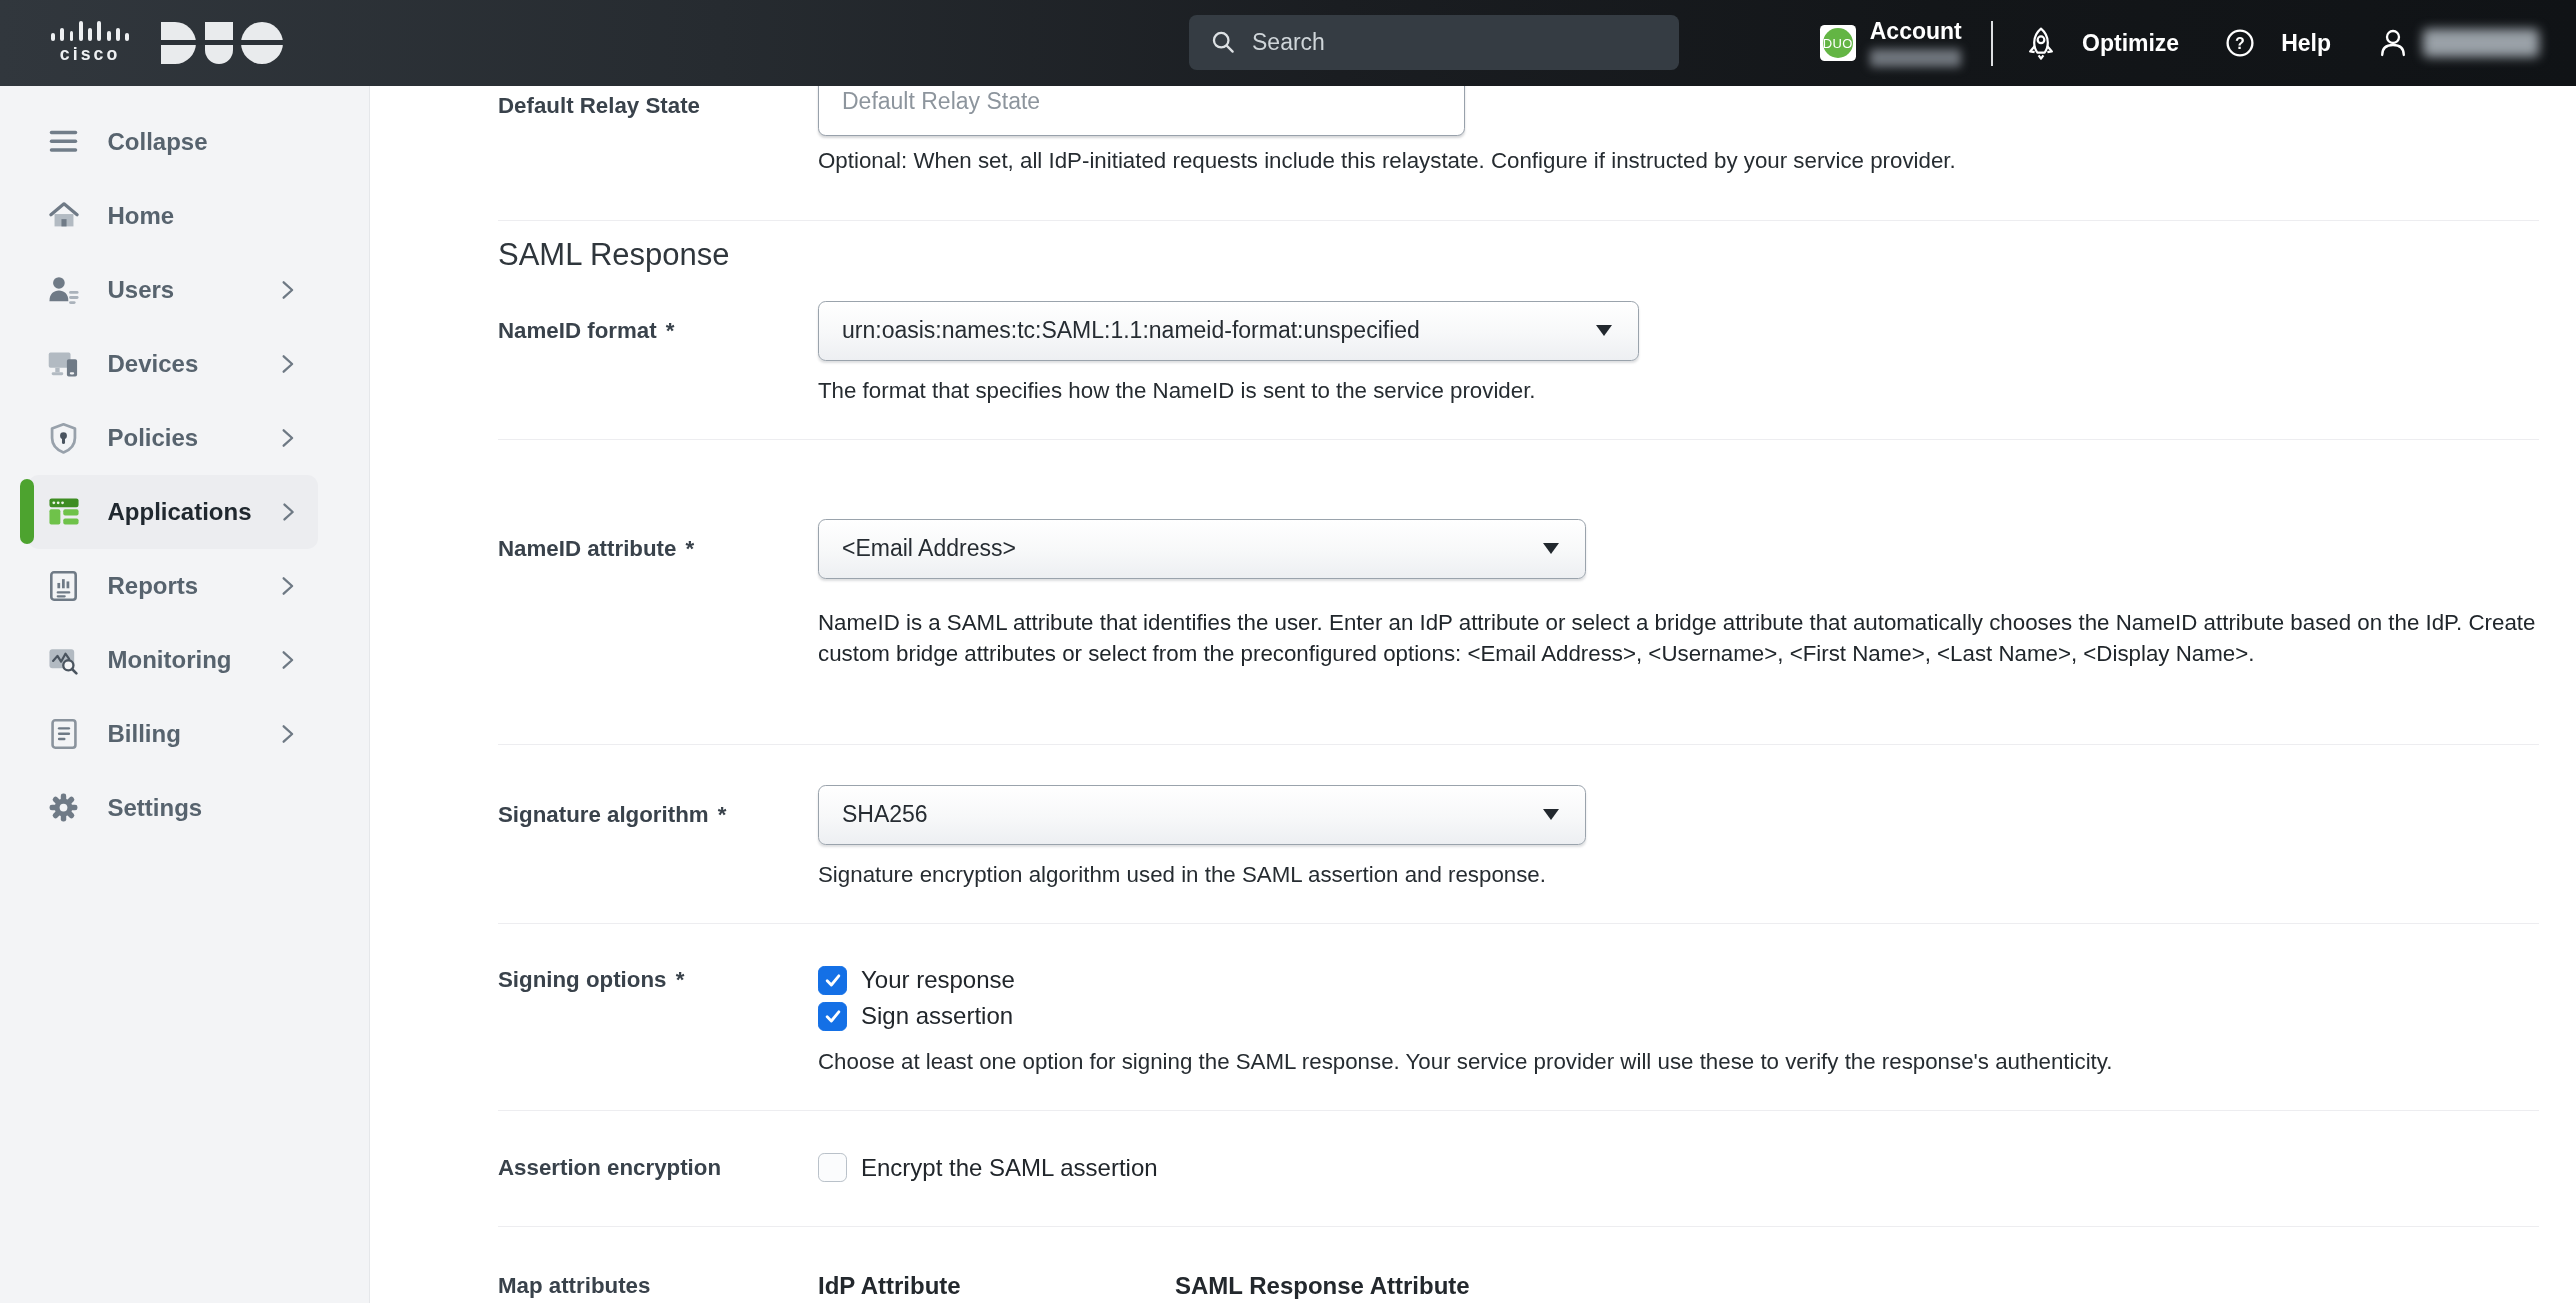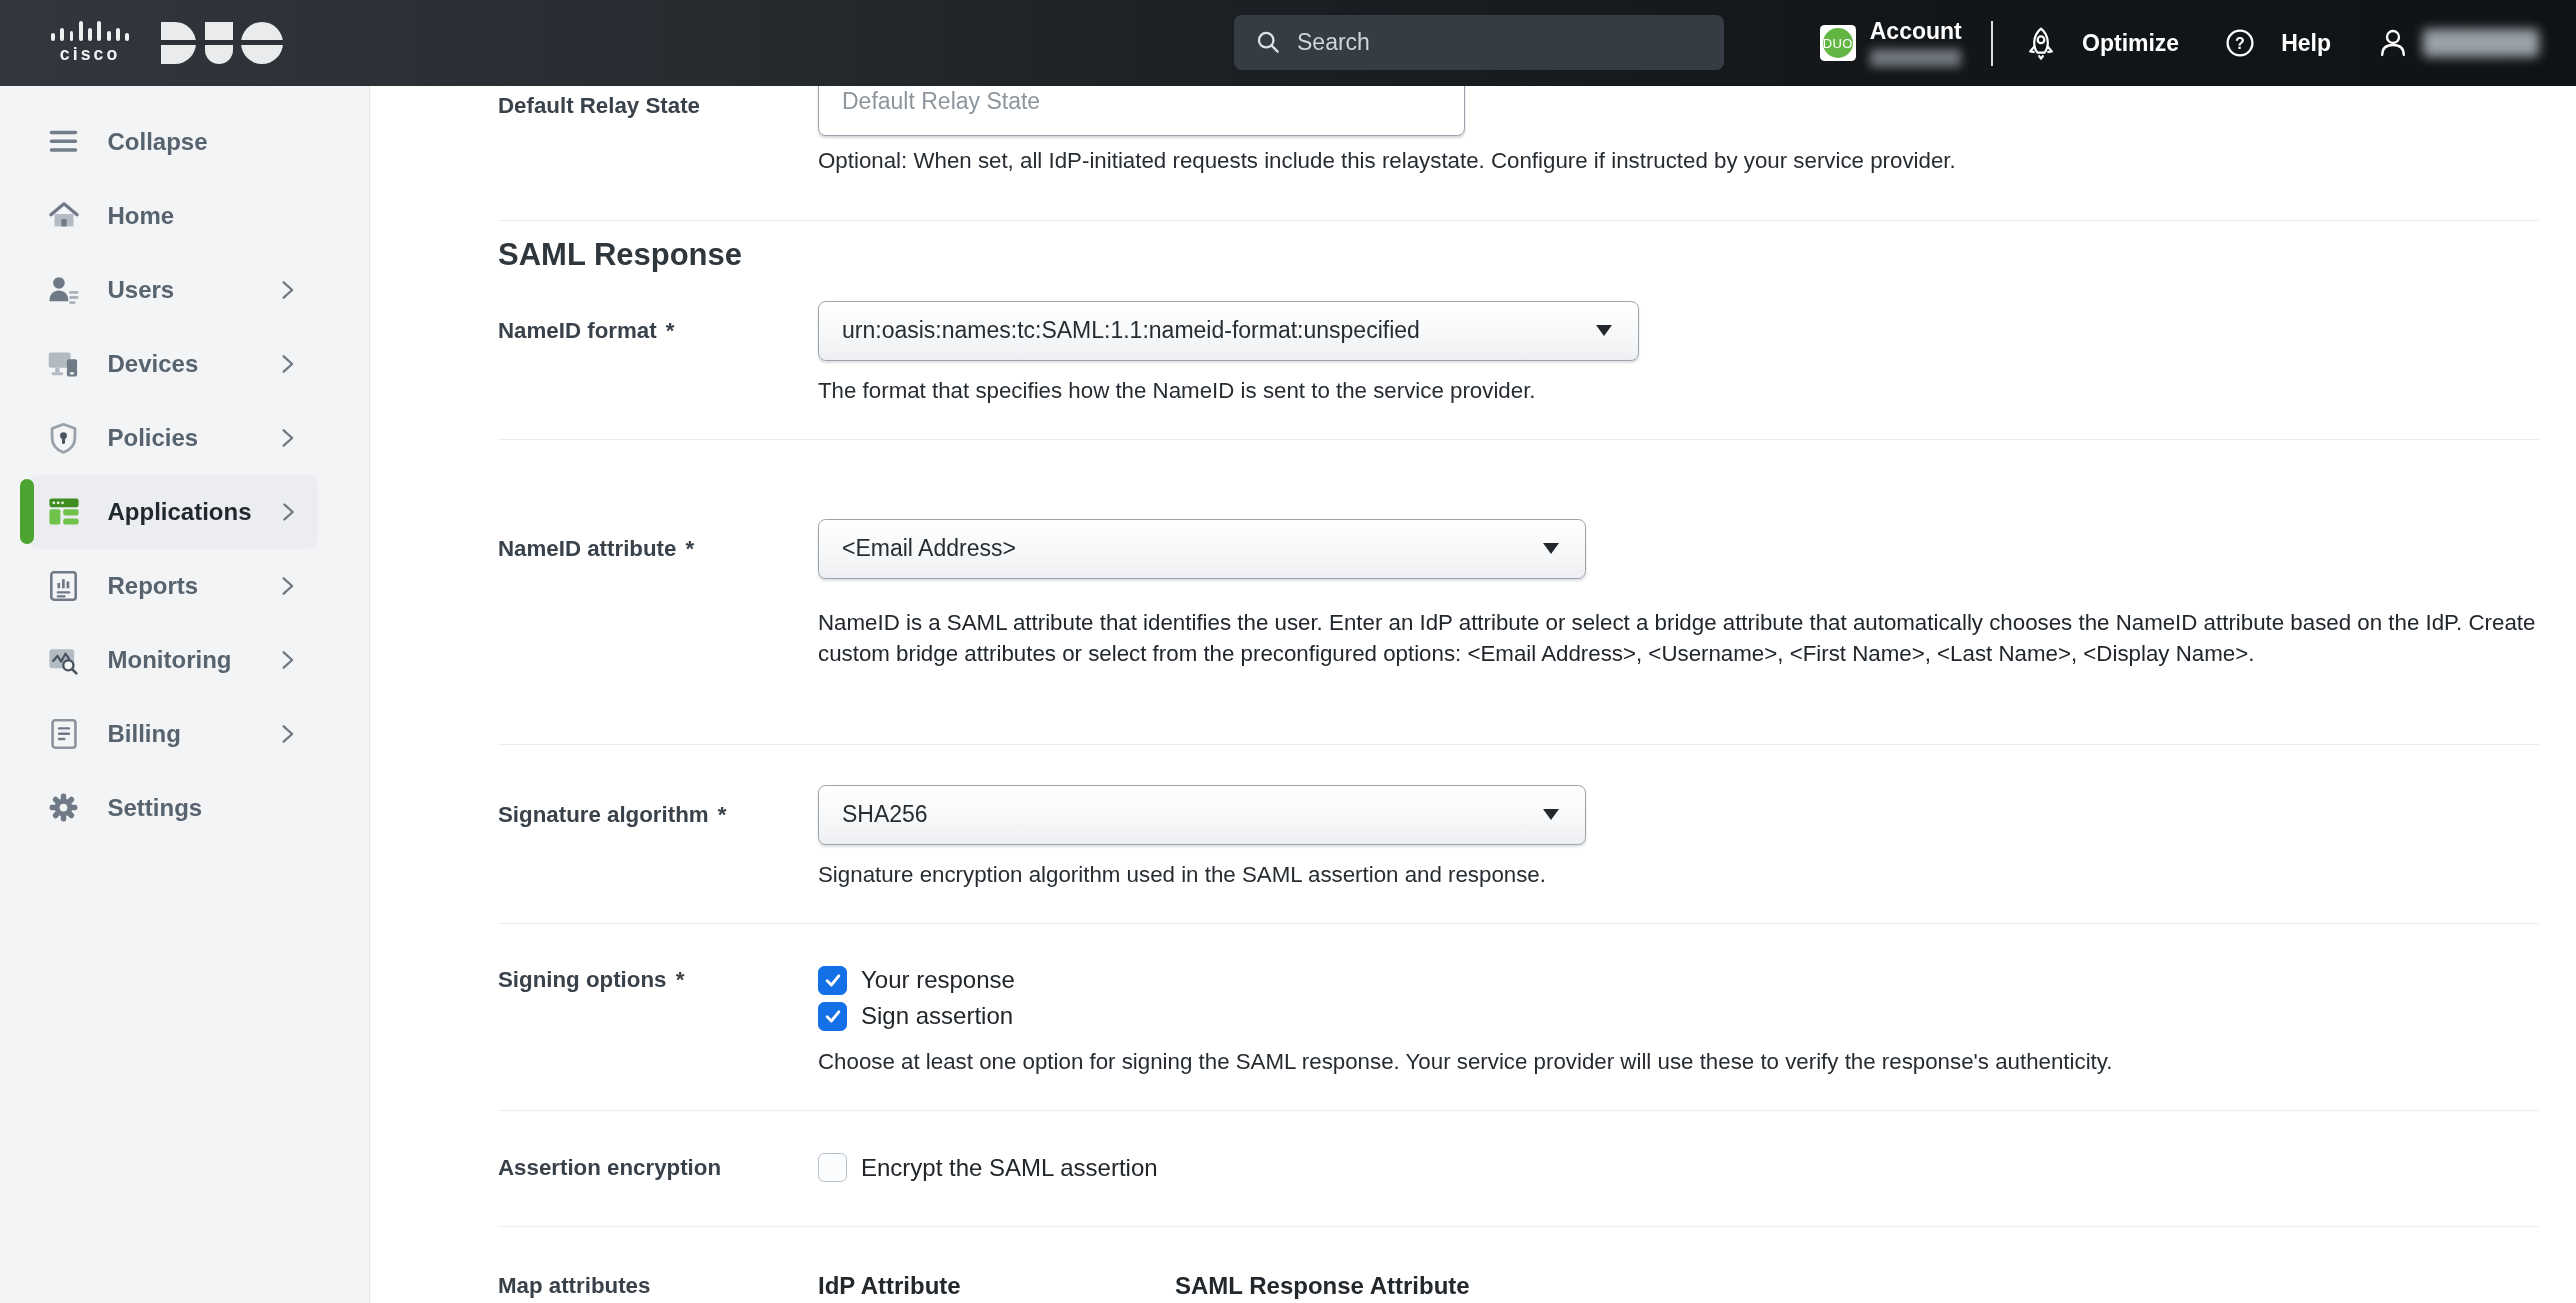--- a/index.html
+++ b/index.html
@@ -14,21 +14,21 @@
   .cisco-logo { display:flex; flex-direction:column; align-items:center; }
   .cisco-bars { display:flex; align-items:flex-end; gap:5.4px; height:20px; }
   .cisco-bars i { display:block; width:3.9px; background:#eef0f2; border-radius:2.3px; }
   .cisco-word { color:#eef0f2; font-size:17.7px; font-weight:bold; letter-spacing:3.1px; margin-top:3.9px; }
   .duo-logo { position:relative; display:flex; align-items:flex-end; gap:8.5px; height:42px; }
   .duo-d { width:35px; height:42px; background:#e9ebed; border-radius:0 23px 23px 0; }
   .duo-u { width:28px; height:42px; background:#e9ebed; border-radius:0 0 15.4px 15.4px; }
   .duo-o { width:42px; height:42px; background:#e9ebed; border-radius:50%; }
   .duo-slit { position:absolute; left:0; right:0; top:18.5px; height:4.6px; background:#2b3137; }
 
-  .search-box { position:absolute; left:1234px; top:15.4px; width:490px; height:55px;
+  .search-box { position:absolute; left:1189px; top:15.4px; width:490px; height:55px;
     background:#353c43; border-radius:7.7px; display:flex; align-items:center; padding:0 20px; gap:14px; }
   .search-box input { flex:1; background:transparent; border:none; outline:none;
     color:#e7eaec; font-size:23px; font-family:inherit; }
   .search-box input::placeholder { color:#cfd5d9; }
 
   .tb-right { position:absolute; right:37px; top:0; height:86px; display:flex; align-items:center; }
   .acct-badge { width:36px; height:36px; background:#fff; border-radius:4.6px; display:grid;
     place-items:center; margin-right:14px; cursor:pointer; }
   .acct-circle { width:30px; height:30px; border-radius:50%; background:#63b544; color:#fff;
     font-size:13px; font-weight:normal; display:grid; place-items:center; letter-spacing:0.4px; }
@@ -78,21 +78,21 @@
   .caret { width:0; height:0; border-left:8.5px solid transparent; border-right:8.5px solid transparent;
     border-top:11.6px solid #22282e; }
   .sel-xl { width:821px; }
   .sel-md { width:768px; }
 
   .help { font-size:22.3px; color:#262c31; line-height:26px; }
   .desc { font-size:22.3px; color:#20262b; line-height:31px; max-width:1733px; }
 
   .divider { border:none; border-top:1.5px solid #ededf0; }
 
-  .section-title { font-size:31px; font-weight:bold; color:#2f363c; line-height:34px; }
+  .section-title { font-size:31px; font-weight:normal; color:#2f363c; line-height:34px; }
 
   .check-row { display:flex; align-items:center; gap:14px; }
   .checkbox { width:29px; height:29px; border-radius:6.2px; flex:0 0 29px; cursor:pointer;
     border:1.5px solid #b9c1c9; background:#fbfcfd; display:grid; place-items:center; }
   .checkbox.checked { background:#1470e6; border-color:#1470e6; }
   .checkbox svg { display:none; }
   .checkbox.checked svg { display:block; }
   .check-lbl { font-size:24px; color:#21262b; }
 
   .map-cols { display:grid; grid-template-columns:357px auto; }

